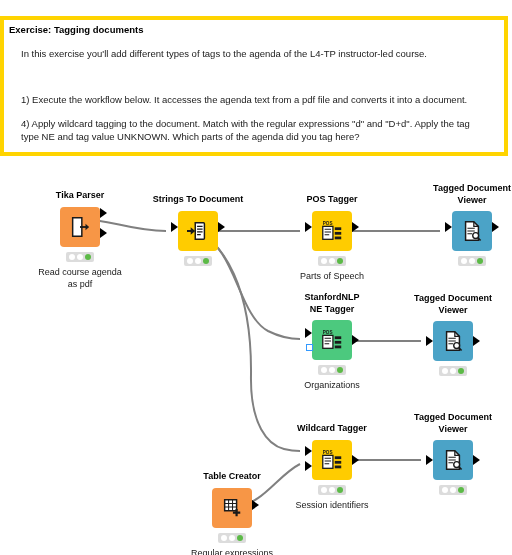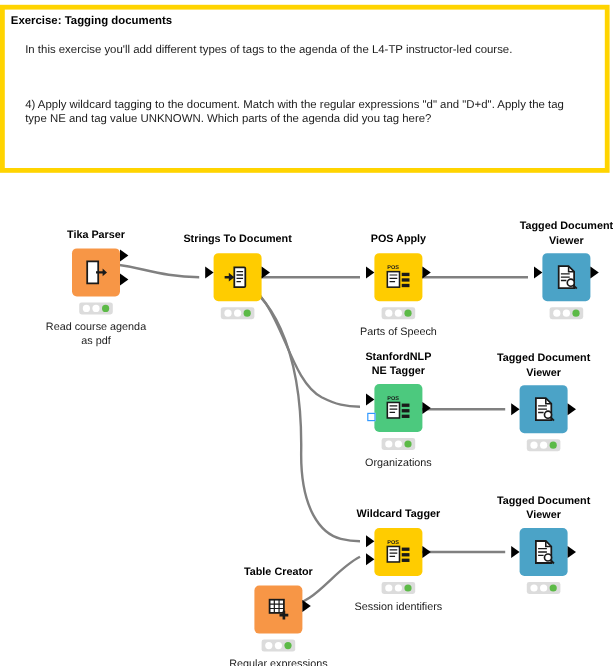--- a/index.html
+++ b/index.html
@@ -12,21 +12,21 @@
     height: 555px;
     position: relative;
     font-family: "Liberation Sans", sans-serif;
     overflow: hidden;
   }
 
   
   #exercise-box {
     position: absolute;
     left: 0px;
-    top: 4px;
+    top: 16px;
     width: 508px;
     height: 140px;
     box-sizing: border-box;
     border: 4px solid #FFD400;
     background: #ffffff;
     padding: 4px 5px 0 5px;
   }
   #exercise-title {
     font-size: 9.5px;
     font-weight: bold;
@@ -158,20 +158,21 @@
     justify-content: center;
   }
 </style>
 </head>
 <body>
 
 <div id="exercise-box">
   <div id="exercise-title">Exercise: Tagging documents</div>
   <div class="ex-para">In this exercise you'll add different types of tags to the agenda of the L4-TP instructor-led course.</div>
   <div class="ex-gap"></div>
+  <div class="ex-para">1) Execute the workflow below. It accesses the agenda text from a pdf file and converts it into a document.</div>
   <div class="ex-para">4) Apply wildcard tagging to the document. Match with the regular expressions "d" and "D+d". Apply the tag type NE and tag value UNKNOWN. Which parts of the agenda did you tag here?</div>
 </div>
 
 <div id="workflow-canvas">
 
   <svg id="edge-layer" viewBox="0 0 512 410">
     <g fill="none" stroke="#808080" stroke-width="2">
 
       <path d="M 80,74 C 110,74 130,86 166,86"></path>
 
@@ -230,21 +231,21 @@
     <div class="port in-port" style="top:11px;"></div>
     <div class="port out-port" style="top:11px;"></div>
     <div class="node-status">
       <span class="led"></span>
       <span class="led"></span>
       <span class="led on"></span>
     </div>
   </div>
 
   <div class="node" style="left:294px; top:66px;">
-    <div class="node-title one-line">POS Apply</div>
+    <div class="node-title one-line">POS Tagger</div>
     <div class="node-body yellow">
       <span class="icon-wrap">
         <svg width="24" height="24" viewBox="0 0 26 26">
           <text x="3" y="6" font-family="Liberation Sans, sans-serif" font-size="5" font-weight="bold" fill="#1a1a1a">POS</text>
           <rect x="3" y="8" width="11" height="14" fill="#ffffff" stroke="#1a1a1a" stroke-width="1.4"></rect>
           <path d="M5 11 h7 M5 14 h7 M5 17 h5" stroke="#1a1a1a" stroke-width="1.1"></path>
           <rect x="16" y="9" width="7" height="3" fill="#1a1a1a"></rect>
           <rect x="16" y="14" width="7" height="3" fill="#1a1a1a"></rect>
           <rect x="16" y="19" width="7" height="3" fill="#1a1a1a"></rect>
         </svg>

